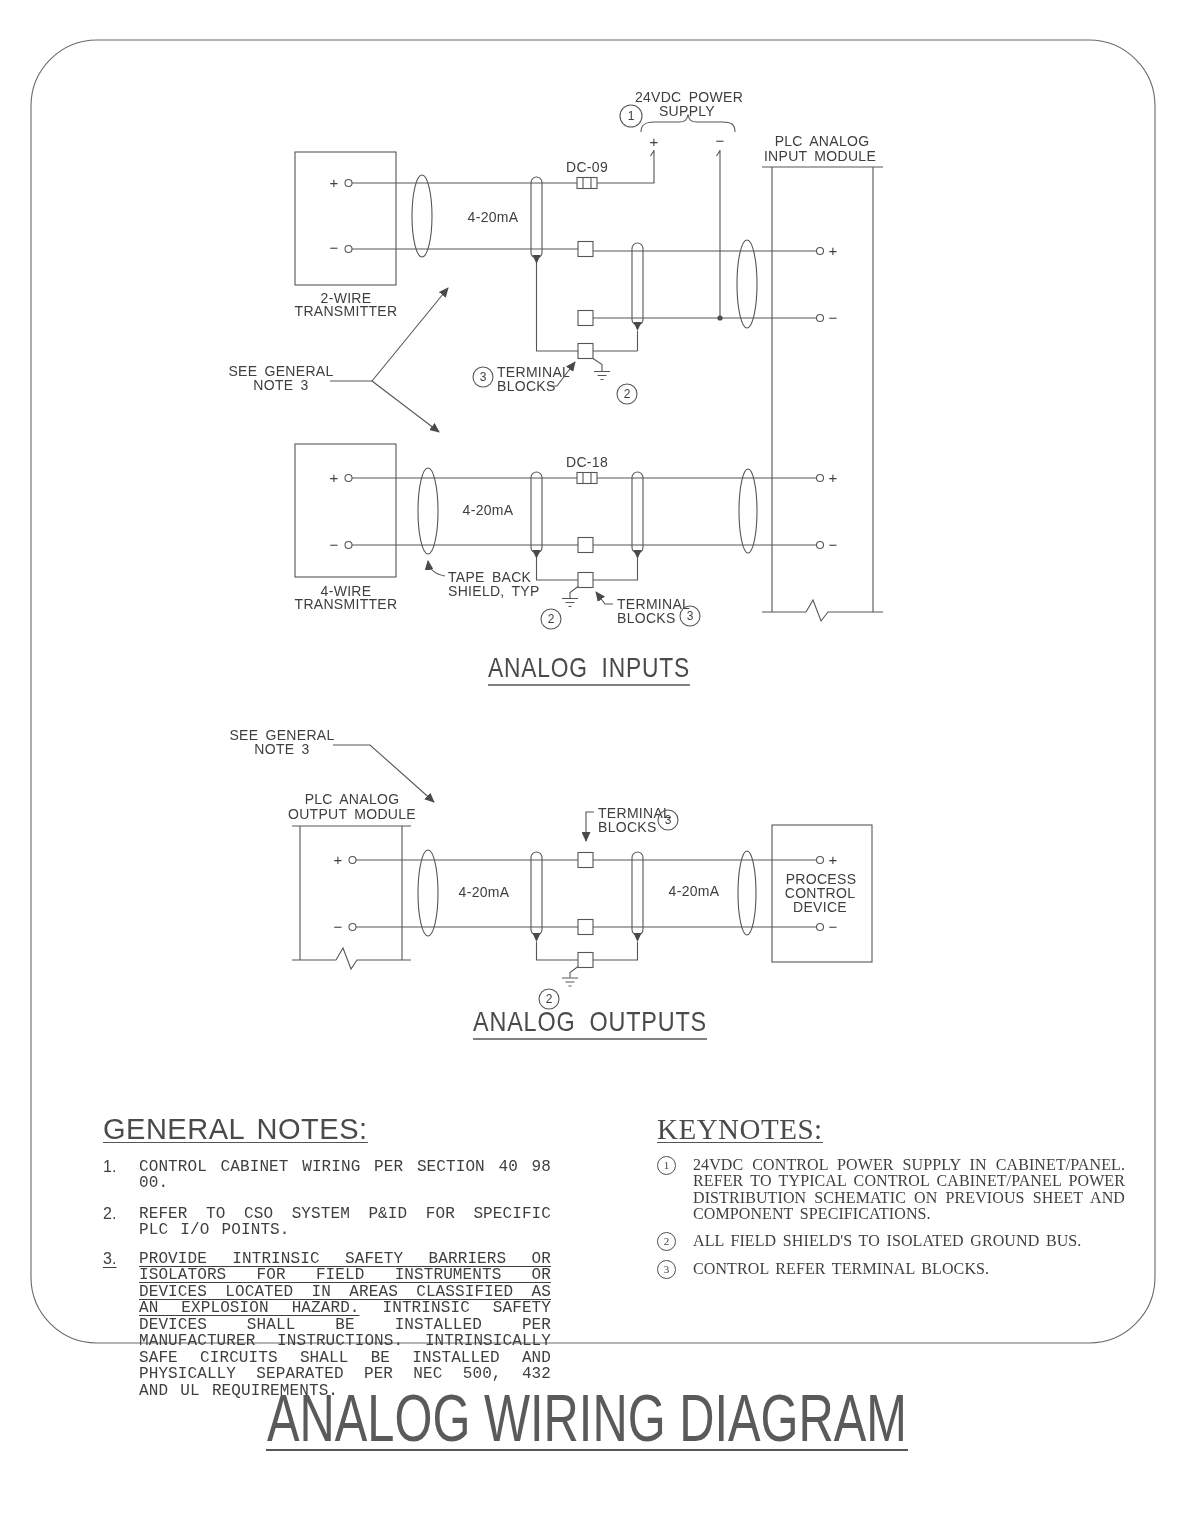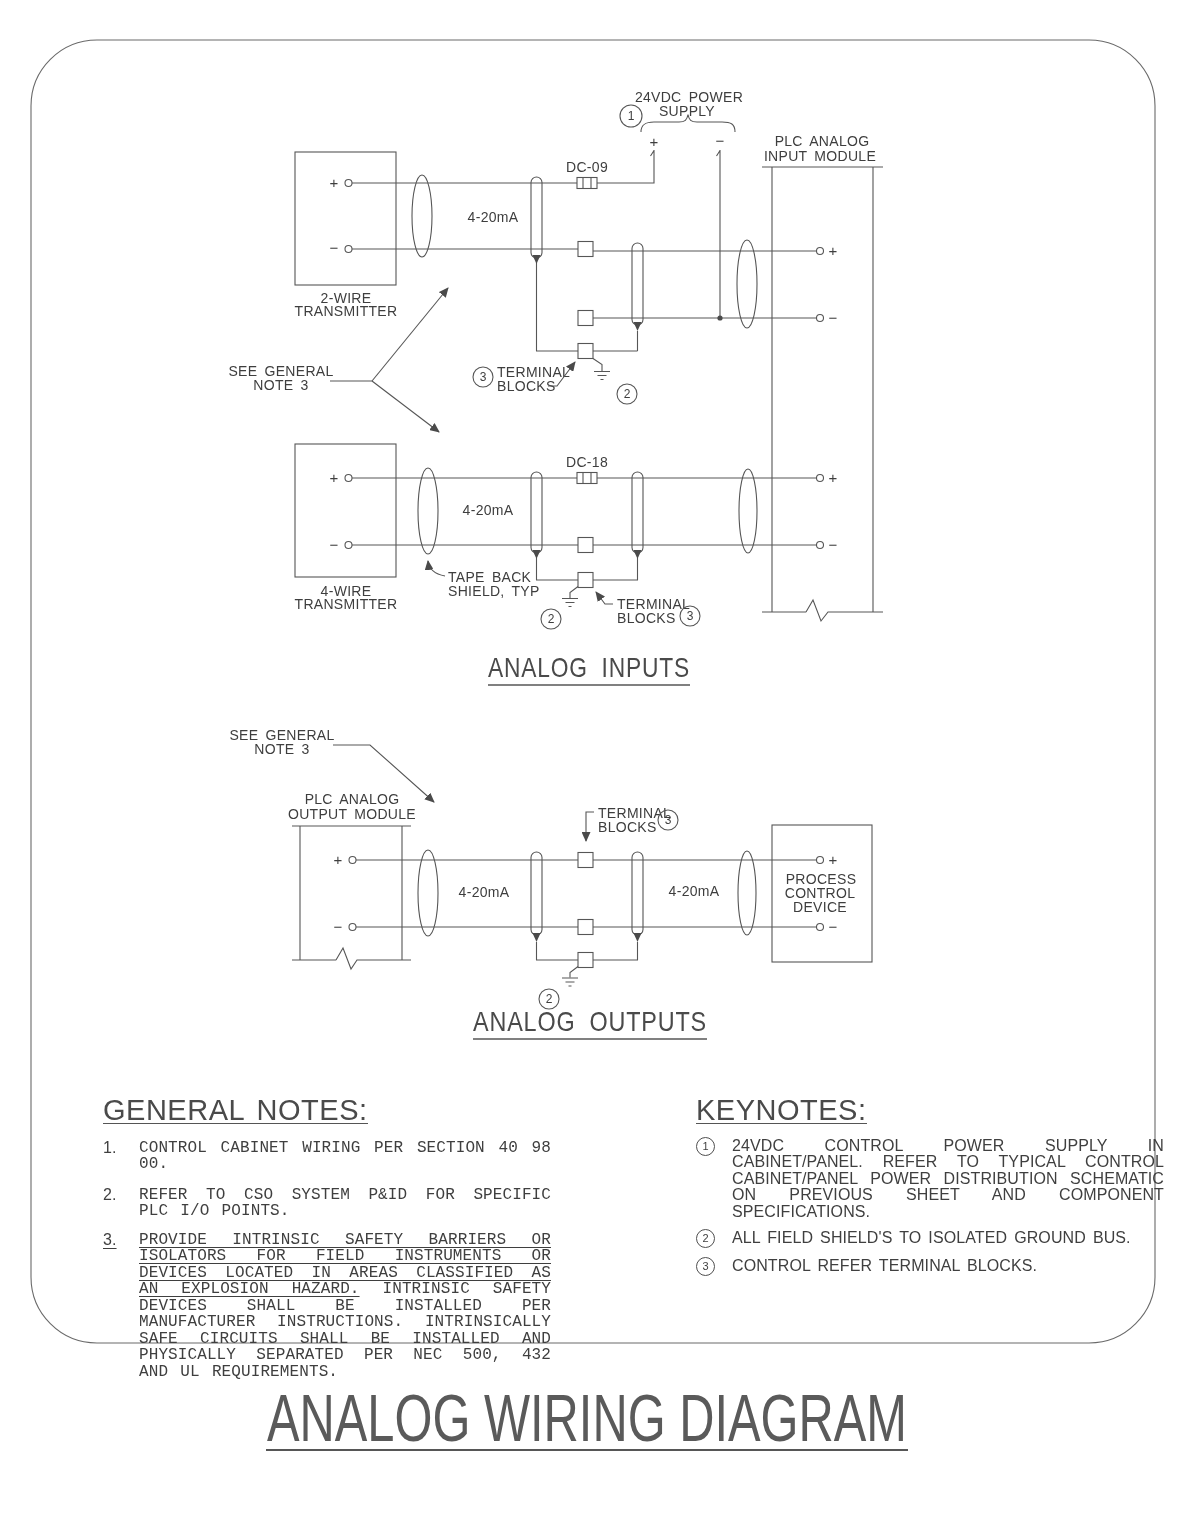--- a/index.html
+++ b/index.html
@@ -9,21 +9,21 @@
   }
   #cad{position:absolute;left:0;top:0;}
   
   text{fill:#3e3e3e;font-family:"Liberation Sans",sans-serif;}
   .lbl{font-size:14px;letter-spacing:.3px;word-spacing:3px;}
   .sign{font-size:15px;}
   .circ-num{font-size:12px;}
   .sect-title{font-size:28px;letter-spacing:1px;word-spacing:8px;fill:#4a4a4a;}
   .big-title{font-size:66px;fill:#5a5a5a;}
   
-  .noteblock{position:absolute;font-size:16px;line-height:16.5px;letter-spacing:.1px;word-spacing:2.5px;color:#3f3f3f;}
+  .noteblock{position:absolute;font-size:16px;line-height:16.5px;letter-spacing:.1px;word-spacing:2.5px;color:#3f3f3f;margin-top:19px;}
   .nheading{font-size:29px;letter-spacing:.5px;word-spacing:4px;color:#4a4a4a;}
   .nheading span{display:inline-block;border-bottom:1.6px solid #555;padding-bottom:4px;}
   .nitem{display:flex;align-items:flex-start;}
   .nnum{width:36px;flex-shrink:0;}
   .ntext{flex:1;text-align:justify;text-align-last:left;font-family:Liberation Mono, monospace;}
   .ul{text-decoration:underline;text-underline-offset:2.5px;text-decoration-thickness:1px;}
   .kitem{display:flex;align-items:flex-start;}
   .kcircle{width:17px;height:17px;border:1.2px solid #4f4f4f;border-radius:50%;flex-shrink:0;
     display:flex;align-items:center;justify-content:center;font-size:11px;margin-right:17px;margin-top:-1px;}
   .ktext{flex:1;text-align:justify;text-align-last:left;}
@@ -296,21 +296,21 @@
   <div class="nitem mt14">
     <div class="nnum">2.</div>
     <div class="ntext">REFER TO CSO SYSTEM P&amp;ID FOR SPECIFIC PLC I/O POINTS.</div>
   </div>
   <div class="nitem mt12">
     <div class="nnum ul">3.</div>
     <div class="ntext"><span class="ul">PROVIDE INTRINSIC SAFETY BARRIERS OR ISOLATORS FOR FIELD INSTRUMENTS OR DEVICES LOCATED IN AREAS CLASSIFIED AS AN EXPLOSION HAZARD.</span> <span>INTRINSIC SAFETY DEVICES SHALL BE INSTALLED PER MANUFACTURER INSTRUCTIONS. INTRINSICALLY SAFE CIRCUITS SHALL BE INSTALLED AND PHYSICALLY SEPARATED PER NEC 500, 432 AND UL REQUIREMENTS.</span></div>
   </div>
 </div>
 
-<div class="noteblock" style="left:696px;top:1102px;width:468px;">
+<div class="noteblock" style="left:657px;top:1102px;width:468px;font-family:Liberation Serif, serif;">
   <div class="nheading">
     <span>KEYNOTES:</span>
   </div>
   <div class="kitem mt14">
     <span class="kcircle">1</span>
     <div class="ktext">24VDC CONTROL POWER SUPPLY IN CABINET/PANEL. REFER TO TYPICAL CONTROL CABINET/PANEL POWER DISTRIBUTION SCHEMATIC ON PREVIOUS SHEET AND COMPONENT SPECIFICATIONS.</div>
   </div>
   <div class="kitem mt10">
     <span class="kcircle">2</span>
     <div class="ktext">ALL FIELD SHIELD'S TO ISOLATED GROUND BUS.</div>

